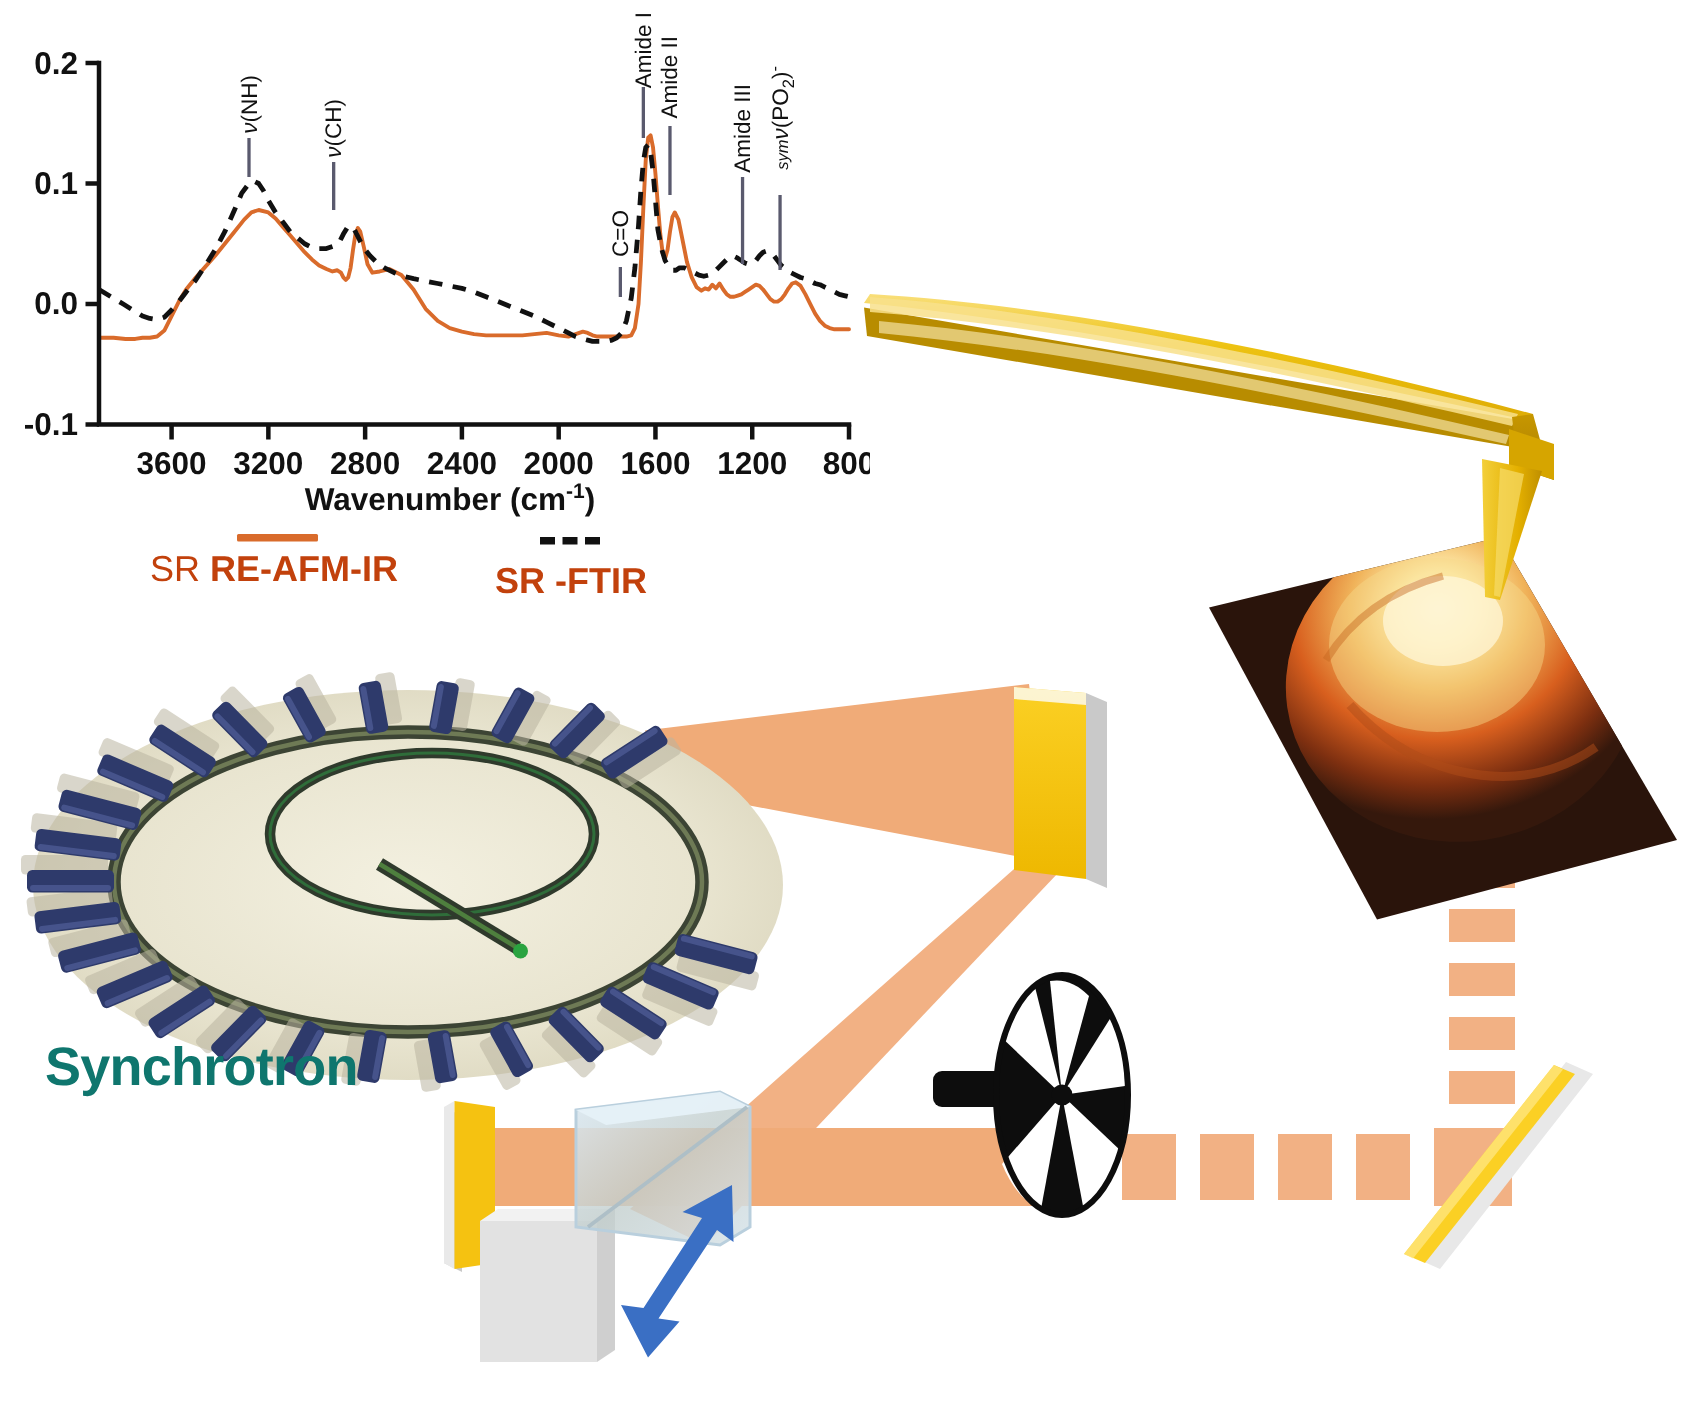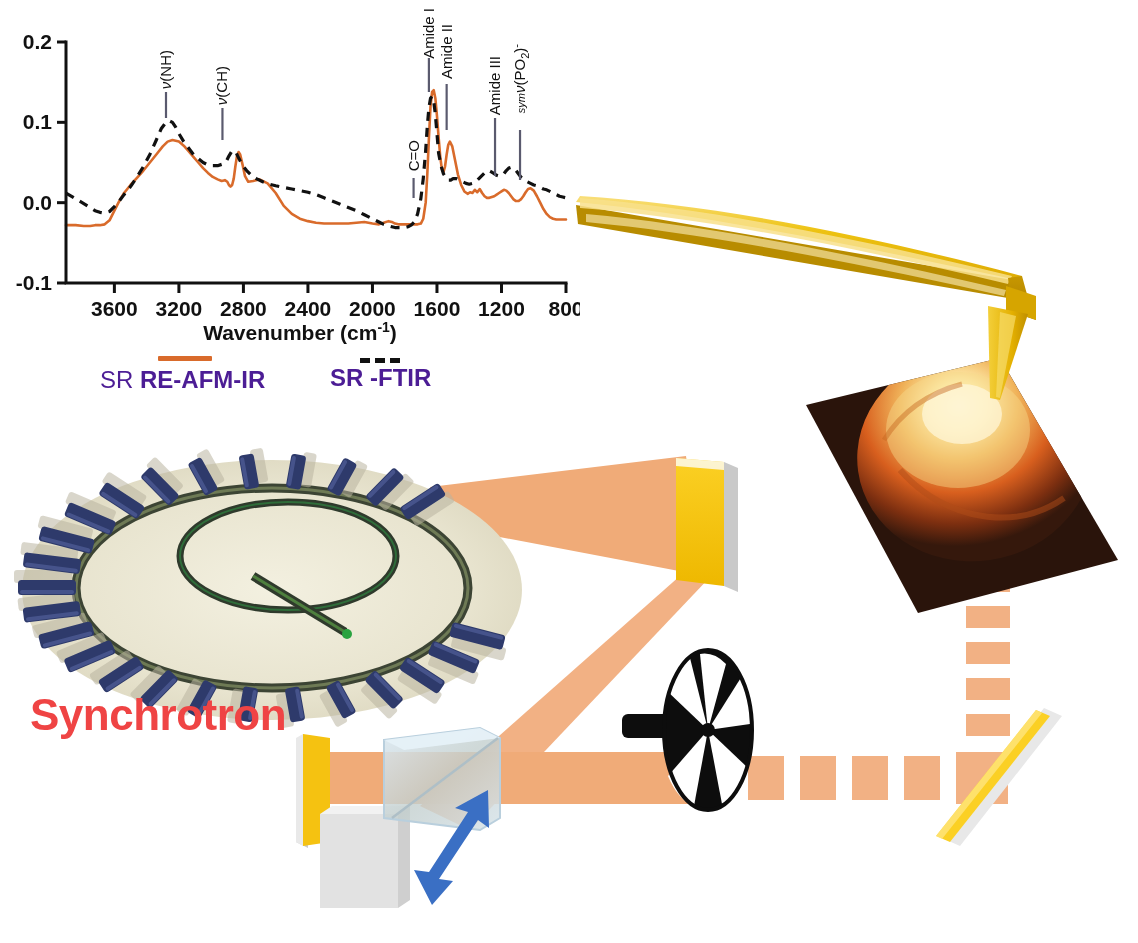--- a/index.html
+++ b/index.html
@@ -23,26 +23,26 @@
   .curve-afmir{fill:none;stroke:#d96b2b;stroke-width:2.6;
        stroke-linejoin:round;stroke-linecap:round;}
   .curve-ftir{fill:none;stroke:#111;stroke-width:3.2;
        stroke-dasharray:9 7;stroke-linejoin:round;stroke-linecap:butt;}
 
   
   #legend{position:absolute;left:0;top:352px;width:580px;height:48px;}
   .lg-item{position:absolute;}
   .lg-swatch-solid{position:absolute;height:5px;background:#d96b2b;border-radius:1px;}
   .lg-swatch-dash{position:absolute;height:0;border-top:5px dashed #111;}
-  .lg-text{position:absolute;white-space:nowrap;font-size:24px;color:#4c1d95;
+  .lg-text{position:absolute;white-space:nowrap;font-size:24px;color:#c2410c;
        font-family:"Liberation Sans",sans-serif;}
   .lg-text b{font-weight:bold;}
   .lg-text .thin{font-weight:normal;}
-  #synchrotron-label{position:absolute;left:30px;top:690px;font-size:44px;
-       font-weight:bold;color:#ef4444;font-family:"Liberation Sans",sans-serif;
+  #synchrotron-label{position:absolute;left:30px;top:690px;font-size:36px;
+       font-weight:bold;color:#0f766e;font-family:"Liberation Sans",sans-serif;
        letter-spacing:-0.5px;}
 
   
   #ftir-label{position:absolute;left:500px;top:855px;font-size:44px;
        font-weight:bold;color:#111;font-family:"Liberation Sans",sans-serif;}
 
   
   .layer{position:absolute;left:0;top:0;pointer-events:none;}
 </style>
 </head>
@@ -107,21 +107,21 @@
 
   <div id="legend">
     <div class="lg-item" style="left:100px;top:0;">
       <div class="lg-swatch-solid" style="left:58px;top:4px;width:54px;"></div>
       <div class="lg-text" style="left:0px;top:14px;">
         <span class="thin">SR </span><b>RE-AFM-IR</b>
       </div>
     </div>
     <div class="lg-item" style="left:330px;top:0;">
       <div class="lg-swatch-dash" style="left:30px;top:6px;width:40px;"></div>
-      <div class="lg-text" style="left:0px;top:12px;">
+      <div class="lg-text" style="left:0px;top:22px;">
         <b>SR -FTIR</b>
       </div>
     </div>
   </div>
 
   <svg class="layer" width="1138" height="943" viewBox="0 0 1138 943">
     <defs>
       <linearGradient id="gradCantTop" x1="0" y1="0" x2="0" y2="1">
         <stop offset="0%" stop-color="#f9df7b"></stop>
         <stop offset="35%" stop-color="#edc211"></stop>

